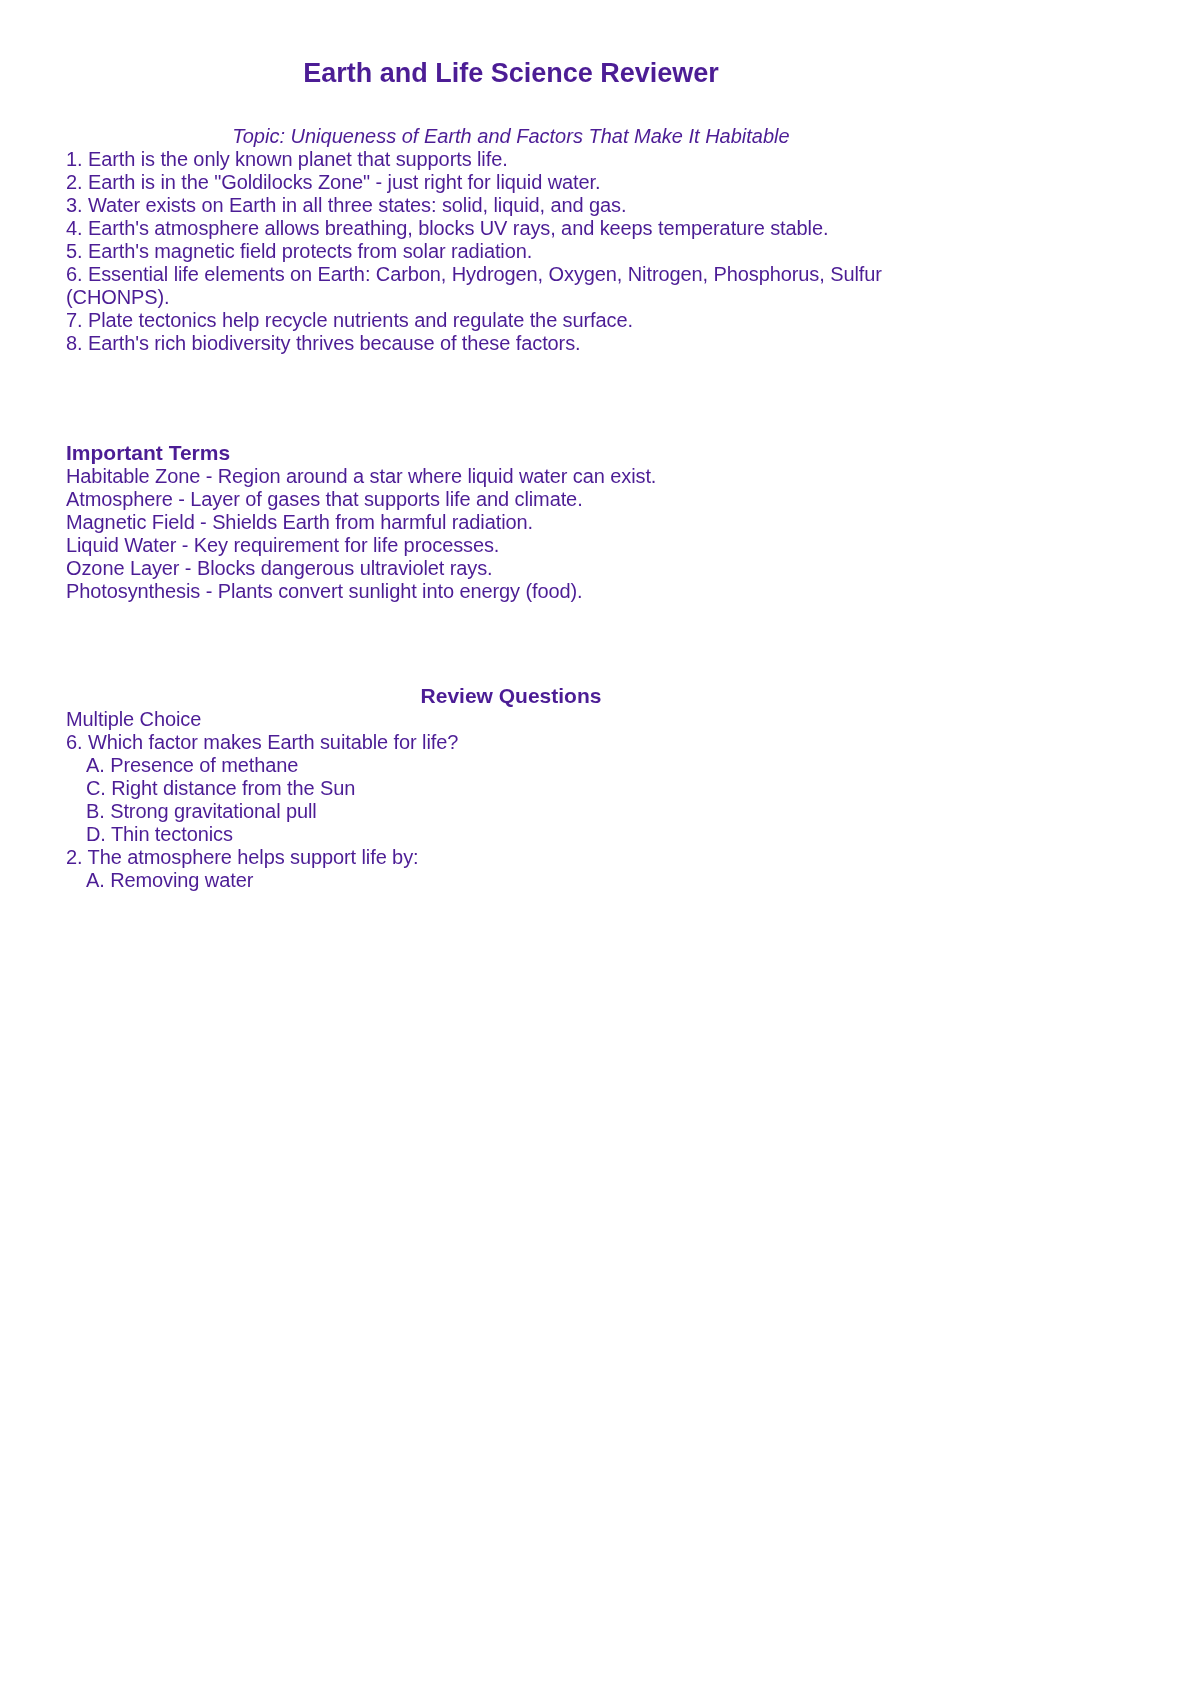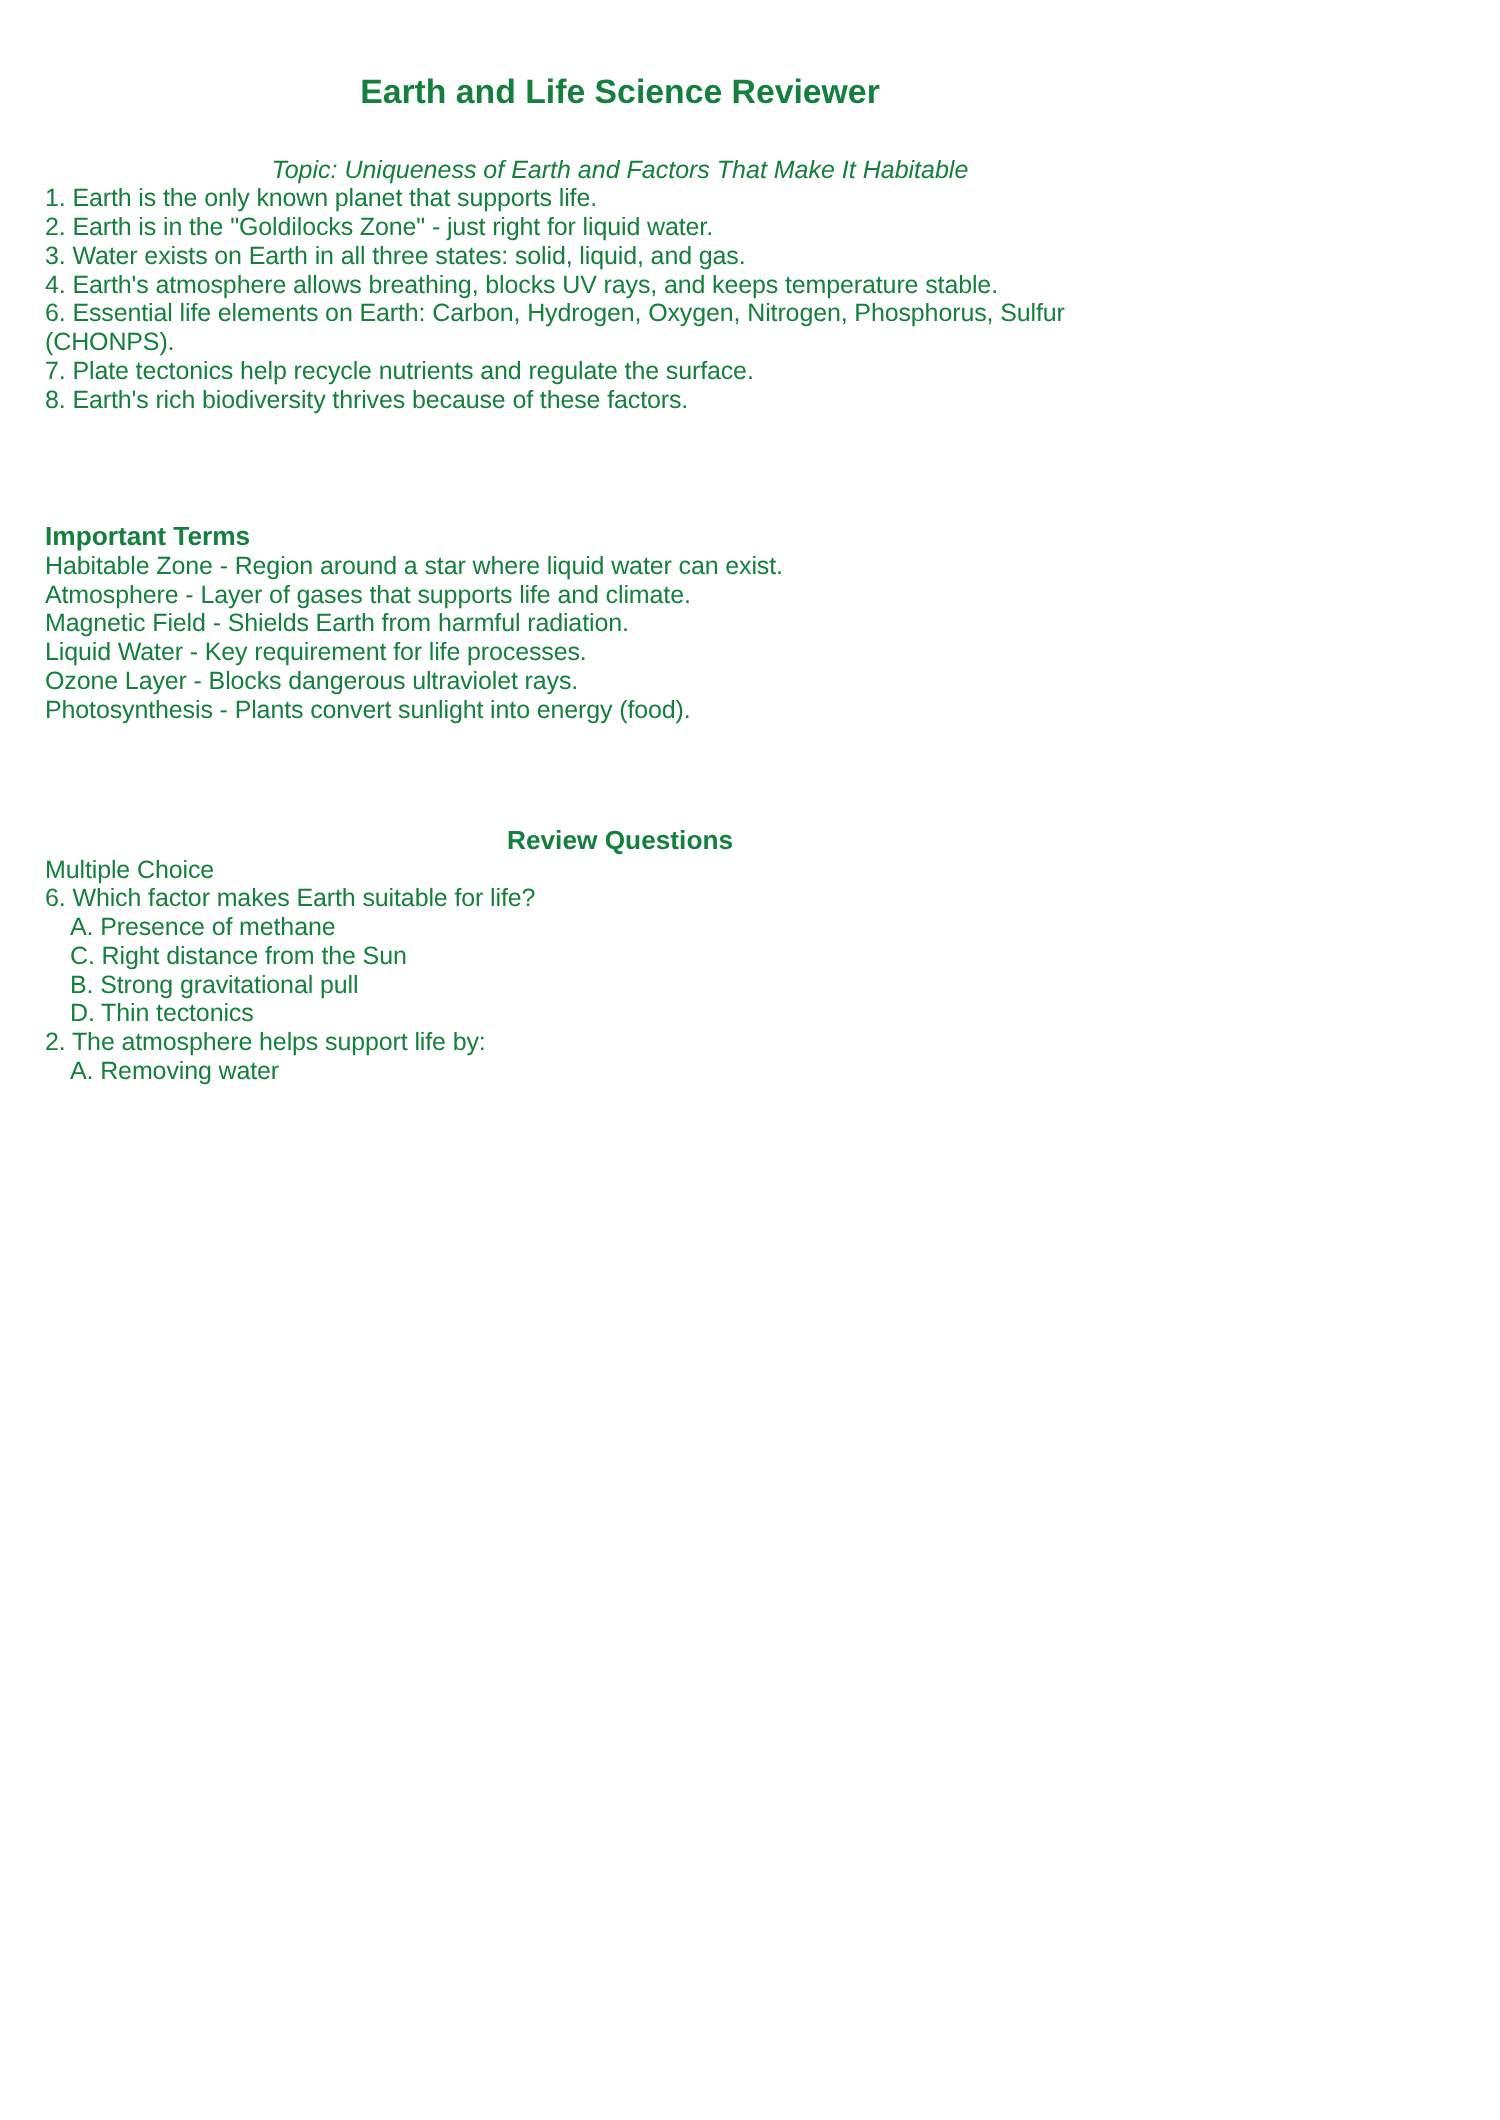--- a/index.html
+++ b/index.html
@@ -6,23 +6,23 @@
     margin: 0;
     padding: 0;
     background: #ffffff;
   }
   .page {
     position: relative;
     width: 1016px;
     height: 1696px;
     box-sizing: border-box;
     background: #ffffff;
-    color: #15803d;
+    color: #4c1d95;
     font-family: "Liberation Sans", sans-serif;
-    padding: 0 60px 0 36px;
+    padding: 0 60px 0 66px;
     overflow: hidden;
   }
   .doc-title {
     margin: 0;
     padding-top: 58px;
     font-size: 27px;
     font-weight: bold;
     text-align: center;
     line-height: 1.15;
   }
@@ -67,20 +67,21 @@
 
   <h1 class="doc-title">Earth and Life Science Reviewer</h1>
 
   <p class="doc-subtitle">Topic: Uniqueness of Earth and Factors That Make It Habitable</p>
 
 
   <p class="line concept-first">1. Earth is the only known planet that supports life.</p>
   <p class="line concept">2. Earth is in the "Goldilocks Zone" - just right for liquid water.</p>
   <p class="line concept">3. Water exists on Earth in all three states: solid, liquid, and gas.</p>
   <p class="line concept">4. Earth's atmosphere allows breathing, blocks UV rays, and keeps temperature stable.</p>
+  <p class="line concept">5. Earth's magnetic field protects from solar radiation.</p>
   <p class="line concept">6. Essential life elements on Earth: Carbon, Hydrogen, Oxygen, Nitrogen, Phosphorus, Sulfur (CHONPS).</p>
   <p class="line concept">7. Plate tectonics help recycle nutrients and regulate the surface.</p>
   <p class="line concept">8. Earth's rich biodiversity thrives because of these factors.</p>
 
   <h2 class="section-heading h-important-terms">Important Terms</h2>
 
   <p class="line term-first">Habitable Zone - Region around a star where liquid water can exist.</p>
   <p class="line term">Atmosphere - Layer of gases that supports life and climate.</p>
   <p class="line term">Magnetic Field - Shields Earth from harmful radiation.</p>
   <p class="line term">Liquid Water - Key requirement for life processes.</p>

